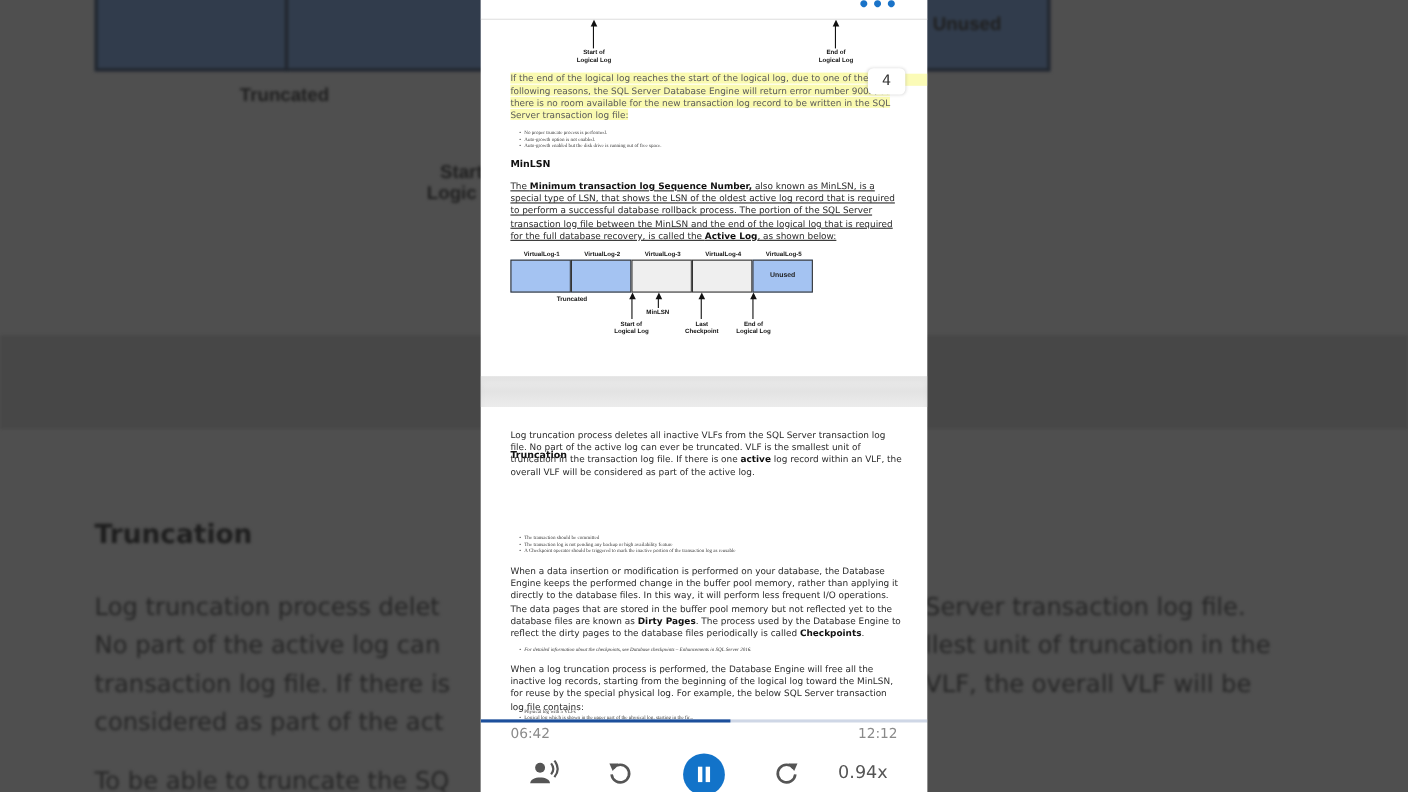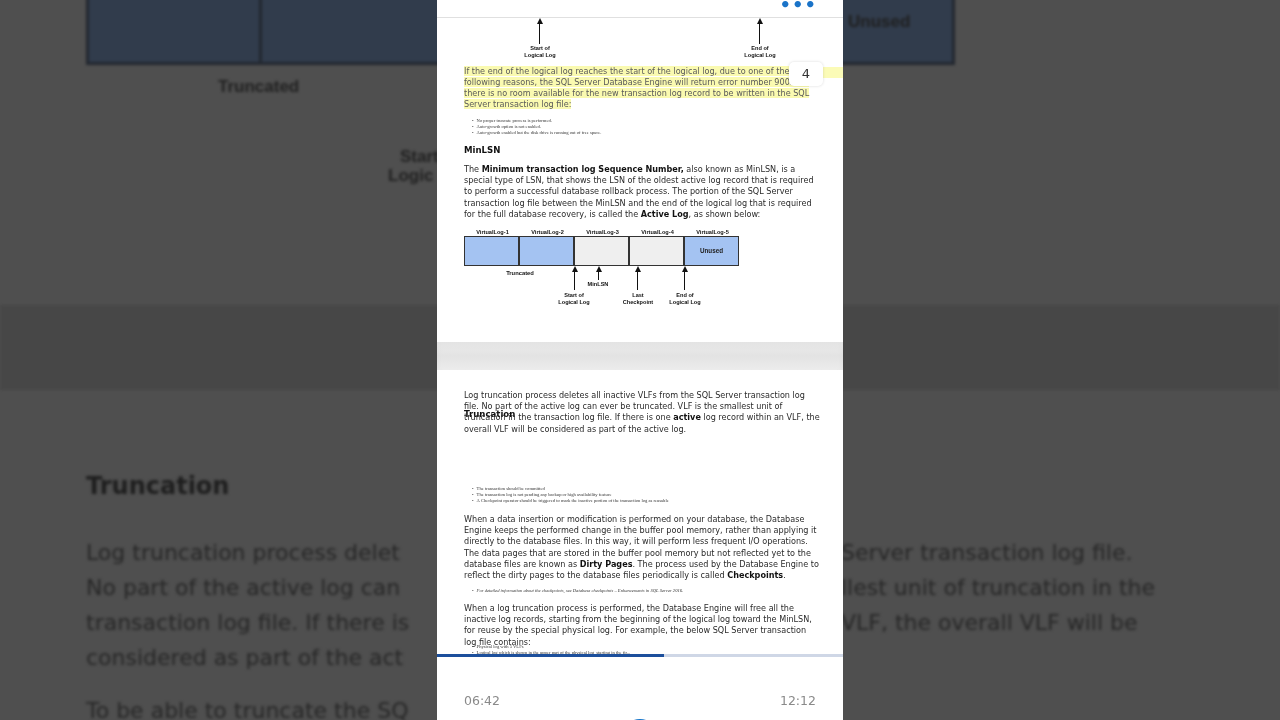--- a/index.html
+++ b/index.html
@@ -42,21 +42,21 @@
   .vlf-box.blue { background: #a4c3f2; }
   .vlf-box.grey { background: #efefef; }
   .vlf-box.unused { background: #a4c3f2; text-align: center; line-height: 28px; font-family: "Liberation Sans", sans-serif; font-size: 6.3px; font-weight: bold; color: #222; }
 
   
   .page-gap { position: absolute; left: 0; right: 0; top: 342px; height: 28px; background: linear-gradient(#ececec, #e3e3e3 50%, #ececec); box-shadow: inset 0 4px 6px rgba(0,0,0,0.04); }
 
   
   .progress-track { position: absolute; left: 0; right: 0; top: 654px; height: 3px; background: #cfd7e6; }
   .progress-fill { position: absolute; left: 0; top: 654px; height: 3px; background: #1c4f9c; }
-  .player { position: absolute; left: 0; right: 0; top: 657px; bottom: 0; background: #fff; margin-top: 34px; }
+  .player { position: absolute; left: 0; right: 0; top: 657px; bottom: 0; background: #fff; }
   .time { position: absolute; top: 2px; font-size: 12.5px; color: #8a8a8a; font-family: "DejaVu Sans", sans-serif; }
   .ctrl { position: absolute; top: 27px; width: 36px; height: 36px; display: flex; align-items: center; justify-content: center; }
   .play-btn { position: absolute; left: 184px; top: 28px; width: 38px; height: 38px; border-radius: 50%; background: #1273c9; display: flex; align-items: center; justify-content: center; }
   .speed { position: absolute; right: 36px; top: 35px; font-size: 16px; color: #555; }
 </style>
 </head>
 <body>
 
 <div class="stage">
 
@@ -106,21 +106,21 @@
     </div>
     <div class="badge">4</div>
 
     <div class="tiny-list" style="top:118px;">
       <div>No proper truncate process is performed.</div>
       <div>Auto-growth option is not enabled.</div>
       <div>Auto-growth enabled but the disk drive is running out of free space.</div>
     </div>
 
     <div class="h4" style="top:145px;">MinLSN</div>
-    <div class="p" style="top:164px;">
+    <div class="p" style="top:164px;text-decoration:underline;">
       <span>The </span><b>Minimum transaction log Sequence Number,</b><span> also known as MinLSN, is a special type of LSN, that shows the LSN of the oldest active log record that is required to perform a successful database rollback process. The portion of the SQL Server transaction log file between the MinLSN and the end of the logical log that is required for the full database recovery, is called the </span><b>Active Log</b><span>, as shown below:</span>
     </div>
 
     <div>
       <div class="vlf-title" style="left:28px;top:229px;">VirtualLog-1</div>
       <div class="vlf-title" style="left:83px;top:229px;">VirtualLog-2</div>
       <div class="vlf-title" style="left:138px;top:229px;">VirtualLog-3</div>
       <div class="vlf-title" style="left:193px;top:229px;">VirtualLog-4</div>
       <div class="vlf-title" style="left:248px;top:229px;">VirtualLog-5</div>
 

